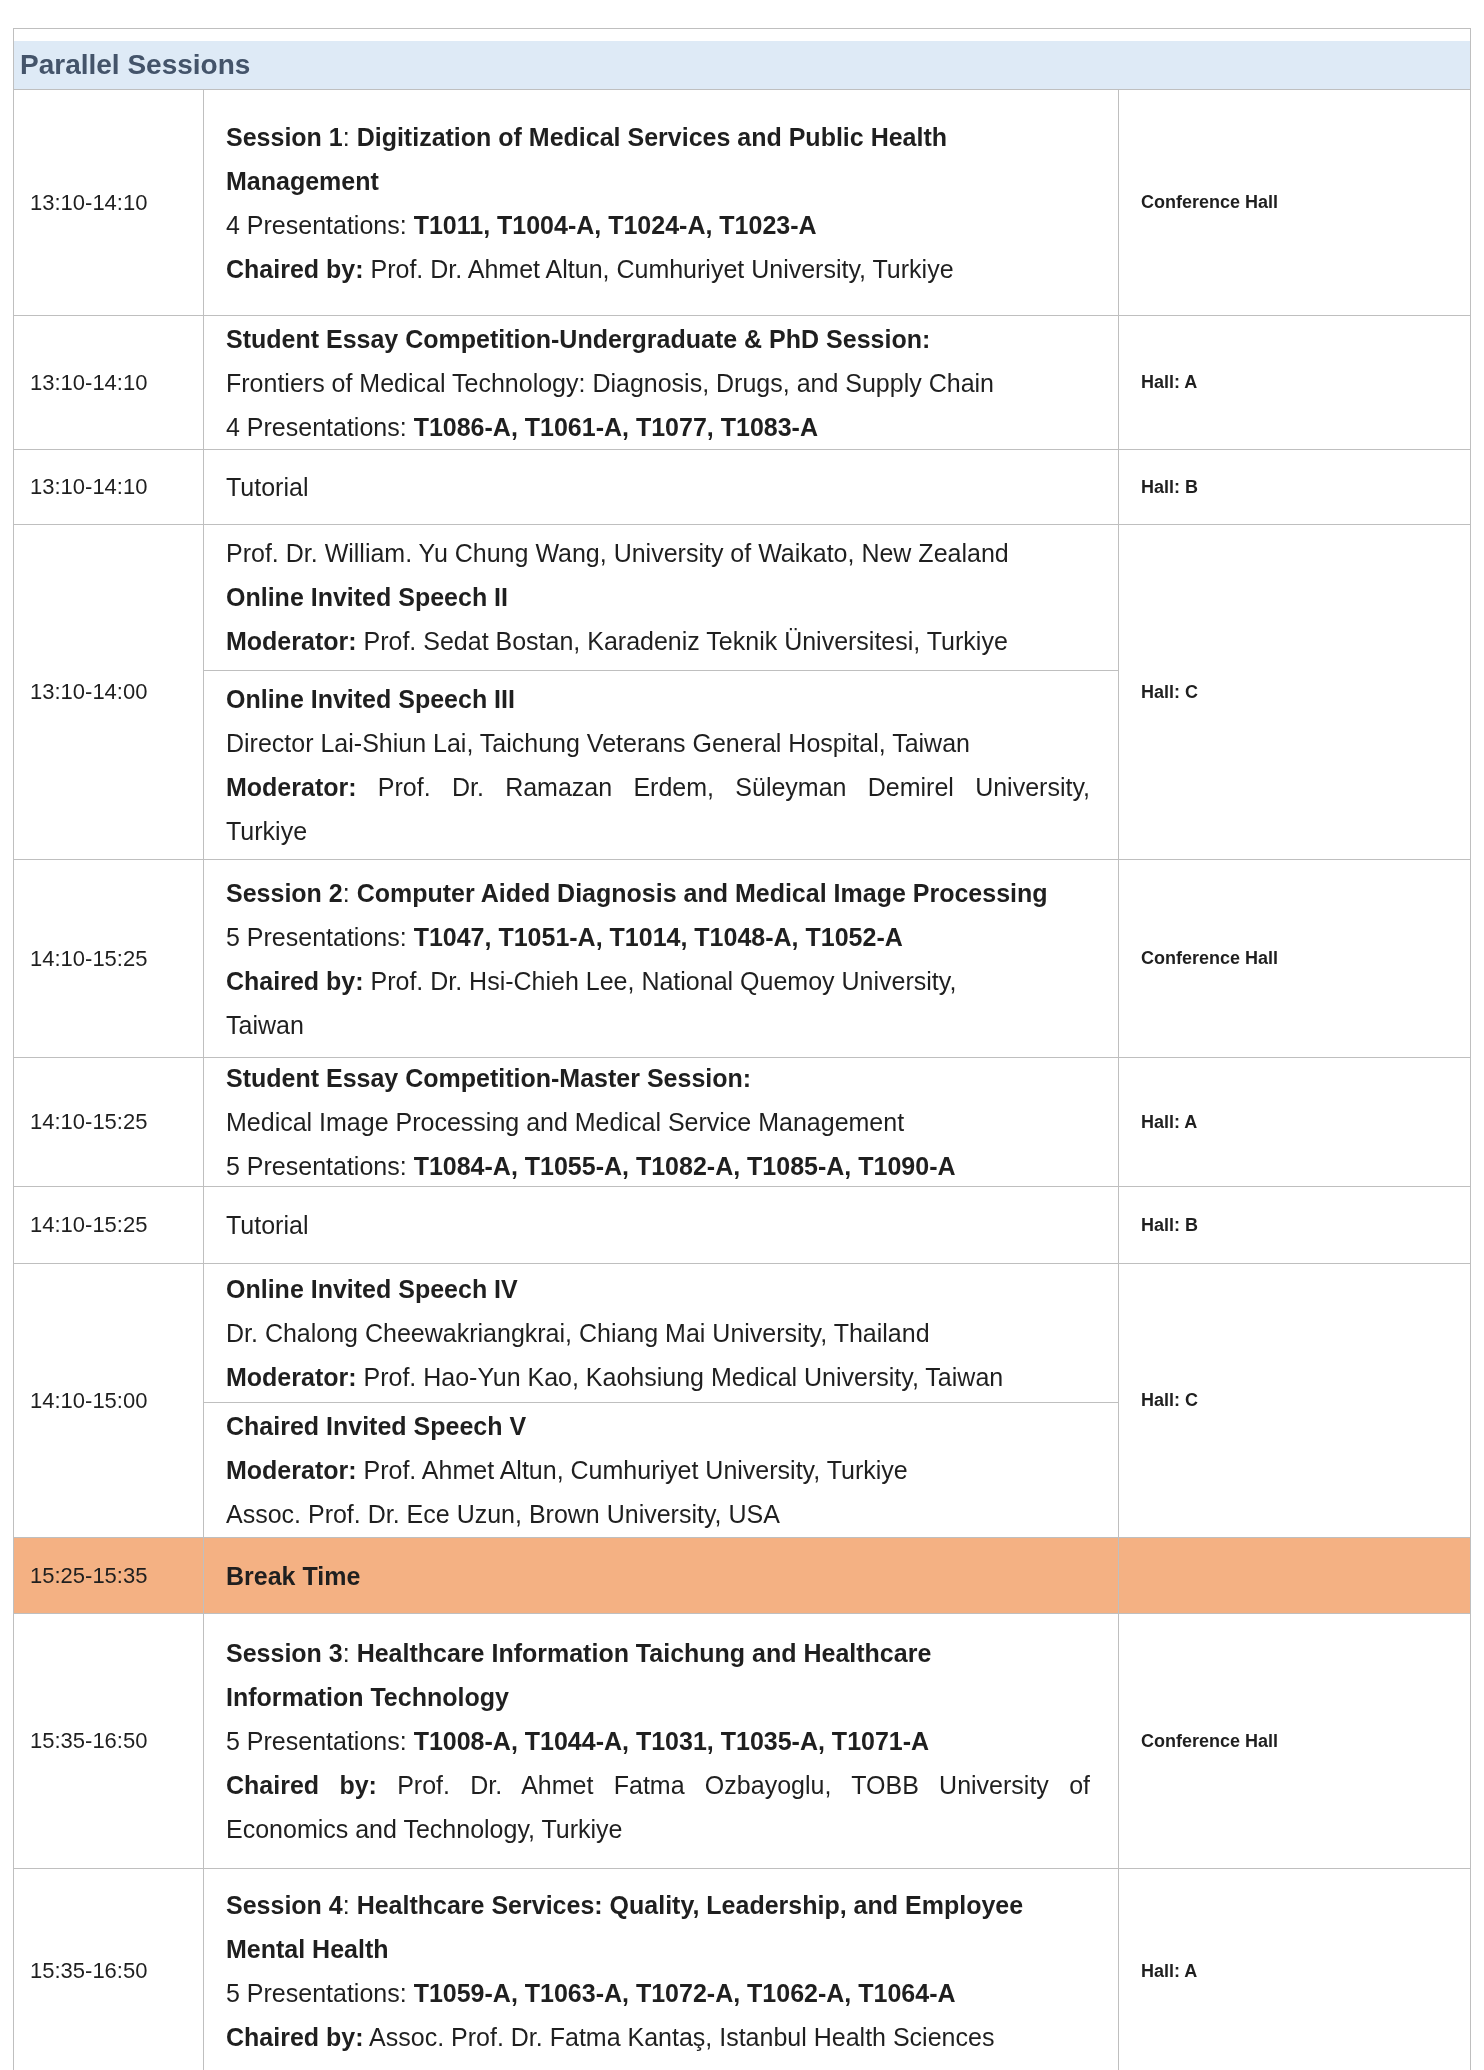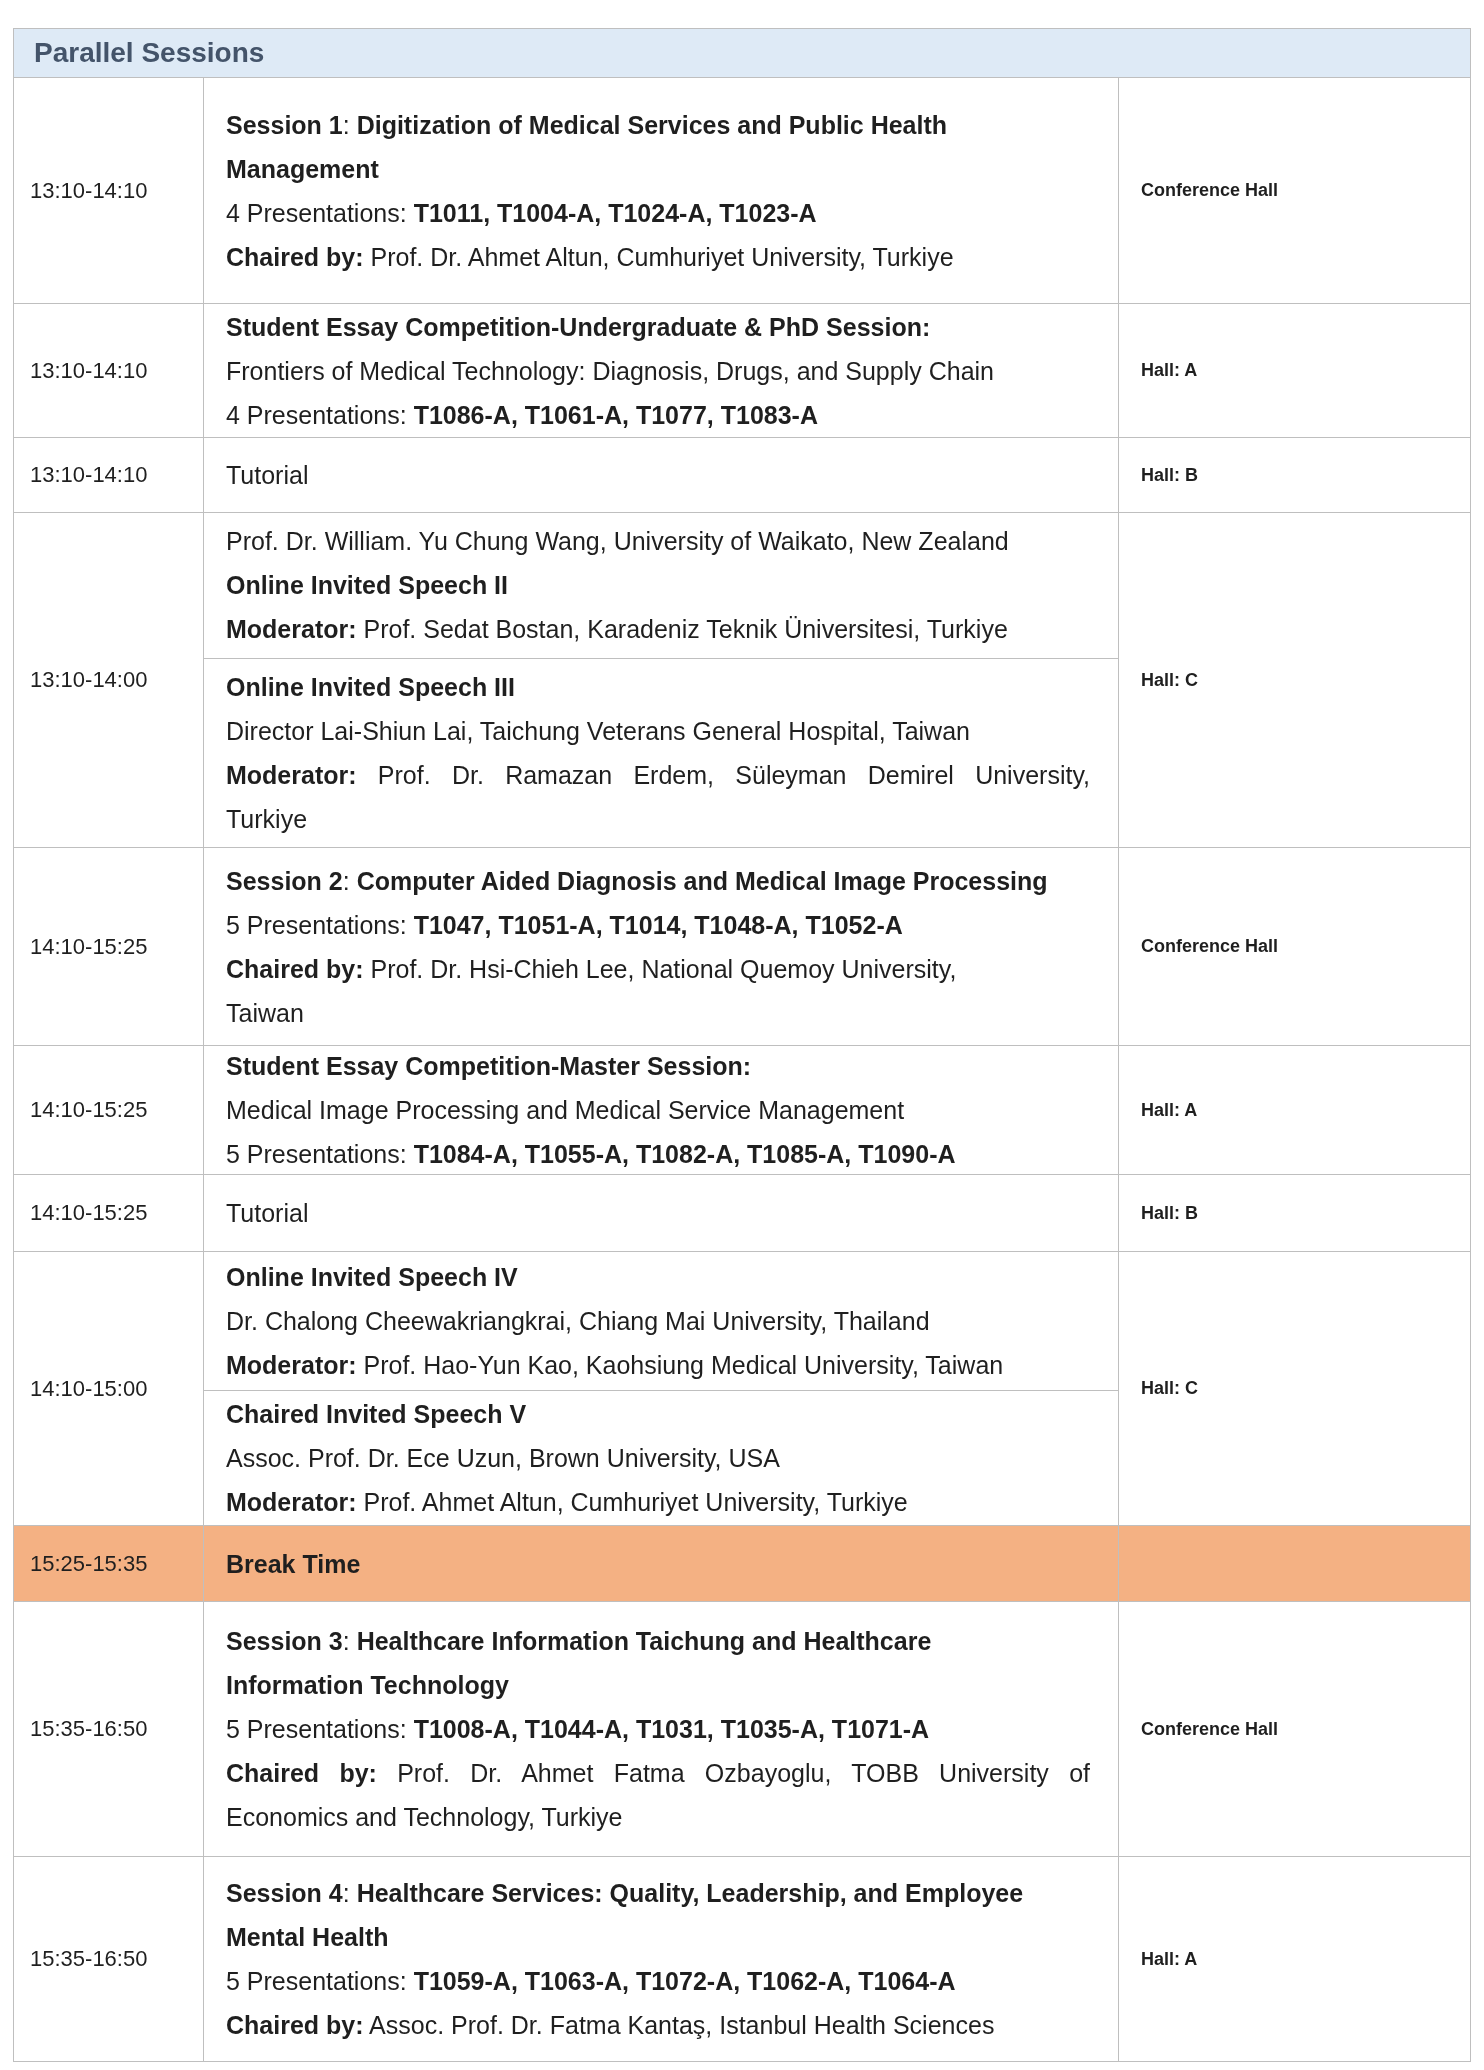--- a/index.html
+++ b/index.html
@@ -12,22 +12,22 @@
   *{margin:0;padding:0;box-sizing:border-box;}
   html,body{width:1484px;height:2070px;overflow:hidden;background:#FFFFFF;
     font-family:"Liberation Sans",sans-serif;color:var(--text);}
   .table-wrap{
     position:absolute;left:13px;top:28px;width:1458px;
     border:1px solid var(--border);
     background:#FFFFFF;
   }
   .table-header{
     height:48px;background:var(--header-bg);
-    display:flex;align-items:center;padding-left:20px;
-    font-size:28px;font-weight:bold;color:var(--header-text);
+    display:flex;align-items:center;padding-left:6px;
+    font-size:28px;font-weight:bold;color:var(--header-text);margin-top:12px;
   }
   .row{
     display:flex;border-top:1px solid var(--border);
     width:100%;
   }
   .cell-time{
     width:190px;flex:0 0 190px;
     display:flex;align-items:center;
     padding-left:16px;font-size:22px;
     border-right:1px solid var(--border);
@@ -147,22 +147,22 @@
       <div class="row" style="height: 274px;">
         <div class="cell-time">14:10-15:00</div>
         <div class="cell-content">
           <div class="segment" style="height: 138px;">
             <div class="line"><span class="b">Online Invited Speech IV</span></div>
             <div class="line"><span>Dr. Chalong Cheewakriangkrai, Chiang Mai University, Thailand</span></div>
             <div class="line"><span class="b">Moderator:</span><span> Prof. Hao-Yun Kao, Kaohsiung Medical University, Taiwan</span></div>
           </div>
           <div class="segment" style="height: 136px;">
             <div class="line"><span class="b">Chaired Invited Speech V</span></div>
+            <div class="line"><span class="b">Moderator:</span><span> Prof. Ahmet Altun, Cumhuriyet University, Turkiye</span></div>
             <div class="line"><span>Assoc. Prof. Dr. Ece Uzun, Brown University, USA</span></div>
-            <div class="line"><span class="b">Moderator:</span><span> Prof. Ahmet Altun, Cumhuriyet University, Turkiye</span></div>
           </div>
         </div>
         <div class="cell-hall">Hall: C</div>
       </div>
       <div class="row break" style="height: 76px;">
         <div class="cell-time">15:25-15:35</div>
         <div class="cell-content">
           <div class="segment" style="flex: 1 1 0%;">
             <div class="line"><span class="b">Break Time</span></div>
           </div>

